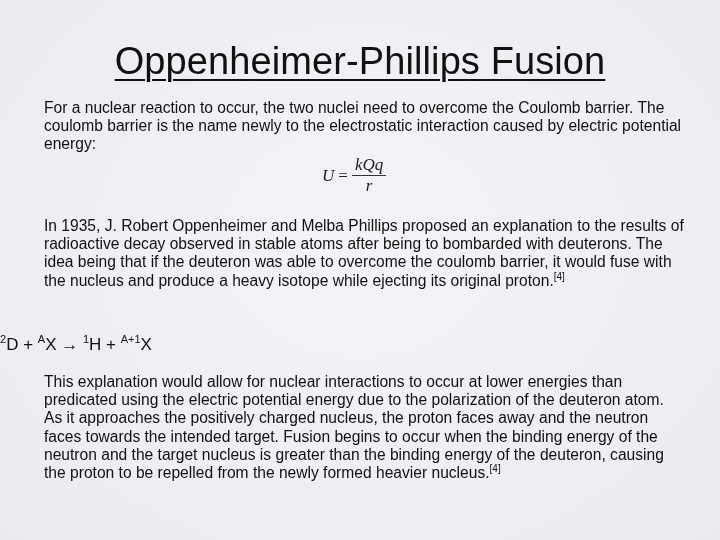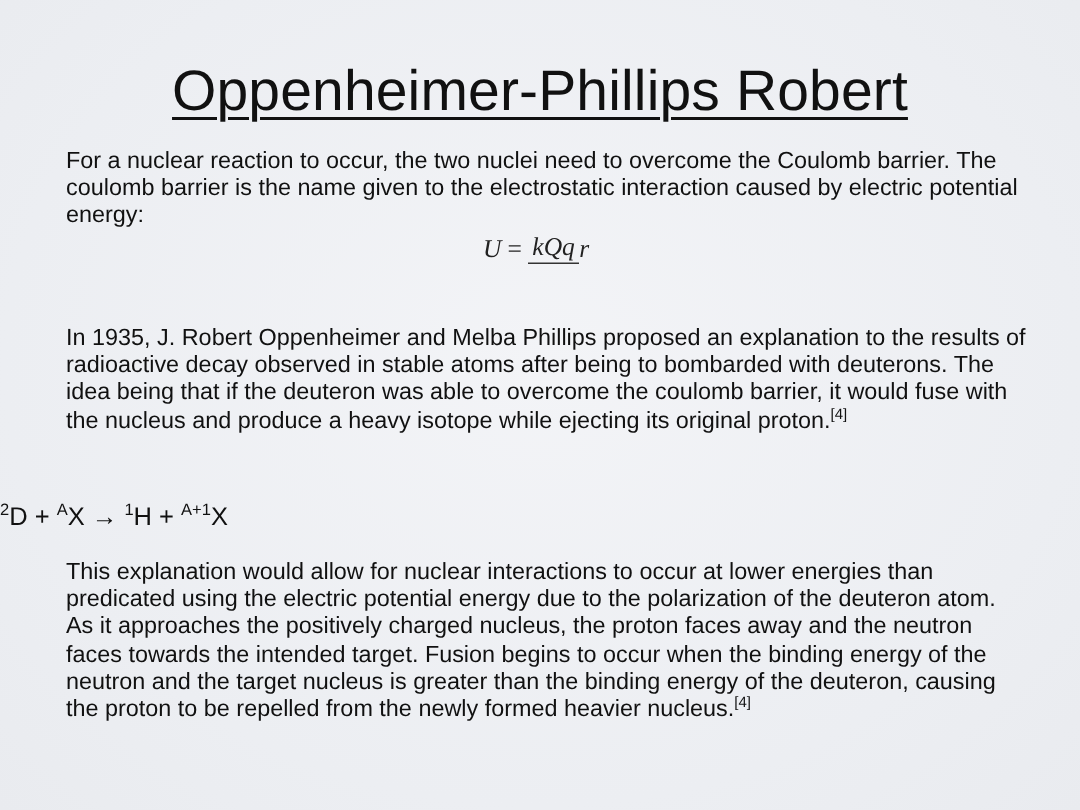--- a/index.html
+++ b/index.html
@@ -59,21 +59,21 @@
       font-style: italic;
       color: #222;
       display: flex;
       align-items: center;
       font-size: 17px;
     }
     .formula-u .lhs { margin-right: 4px; }
     .formula-u .eq { font-style: normal; margin-right: 4px; }
     .frac {
       display: inline-flex;
-      flex-direction: row;
+      flex-direction: column;
       align-items: center;
     }
     .frac .num {
       border-bottom: 1px solid #333;
       padding: 0 3px 1px 3px;
       line-height: 18px;
     }
     .frac .den {
       line-height: 20px;
     }
@@ -91,23 +91,23 @@
       font-size: 11px;
       line-height: 0;
       vertical-align: 7px;
     }
   </style>
 </head>
 <body>
 
 <div class="slide">
 
-  <div class="title">Oppenheimer-Phillips Robert</div>
+  <div class="title">Oppenheimer-Phillips Fusion</div>
 
-  <div class="para p1">For a nuclear reaction to occur, the two nuclei need to overcome the Coulomb barrier. The coulomb barrier is the name given to the electrostatic interaction caused by electric potential energy:</div>
+  <div class="para p1">For a nuclear reaction to occur, the two nuclei need to overcome the Coulomb barrier. The coulomb barrier is the name newly to the electrostatic interaction caused by electric potential energy:</div>
 
   <div class="formula-u">
     <span class="lhs">U</span>
     <span class="eq">=</span>
     <span class="frac">
       <span class="num">kQq</span>
       <span class="den">r</span>
     </span>
   </div>
 

